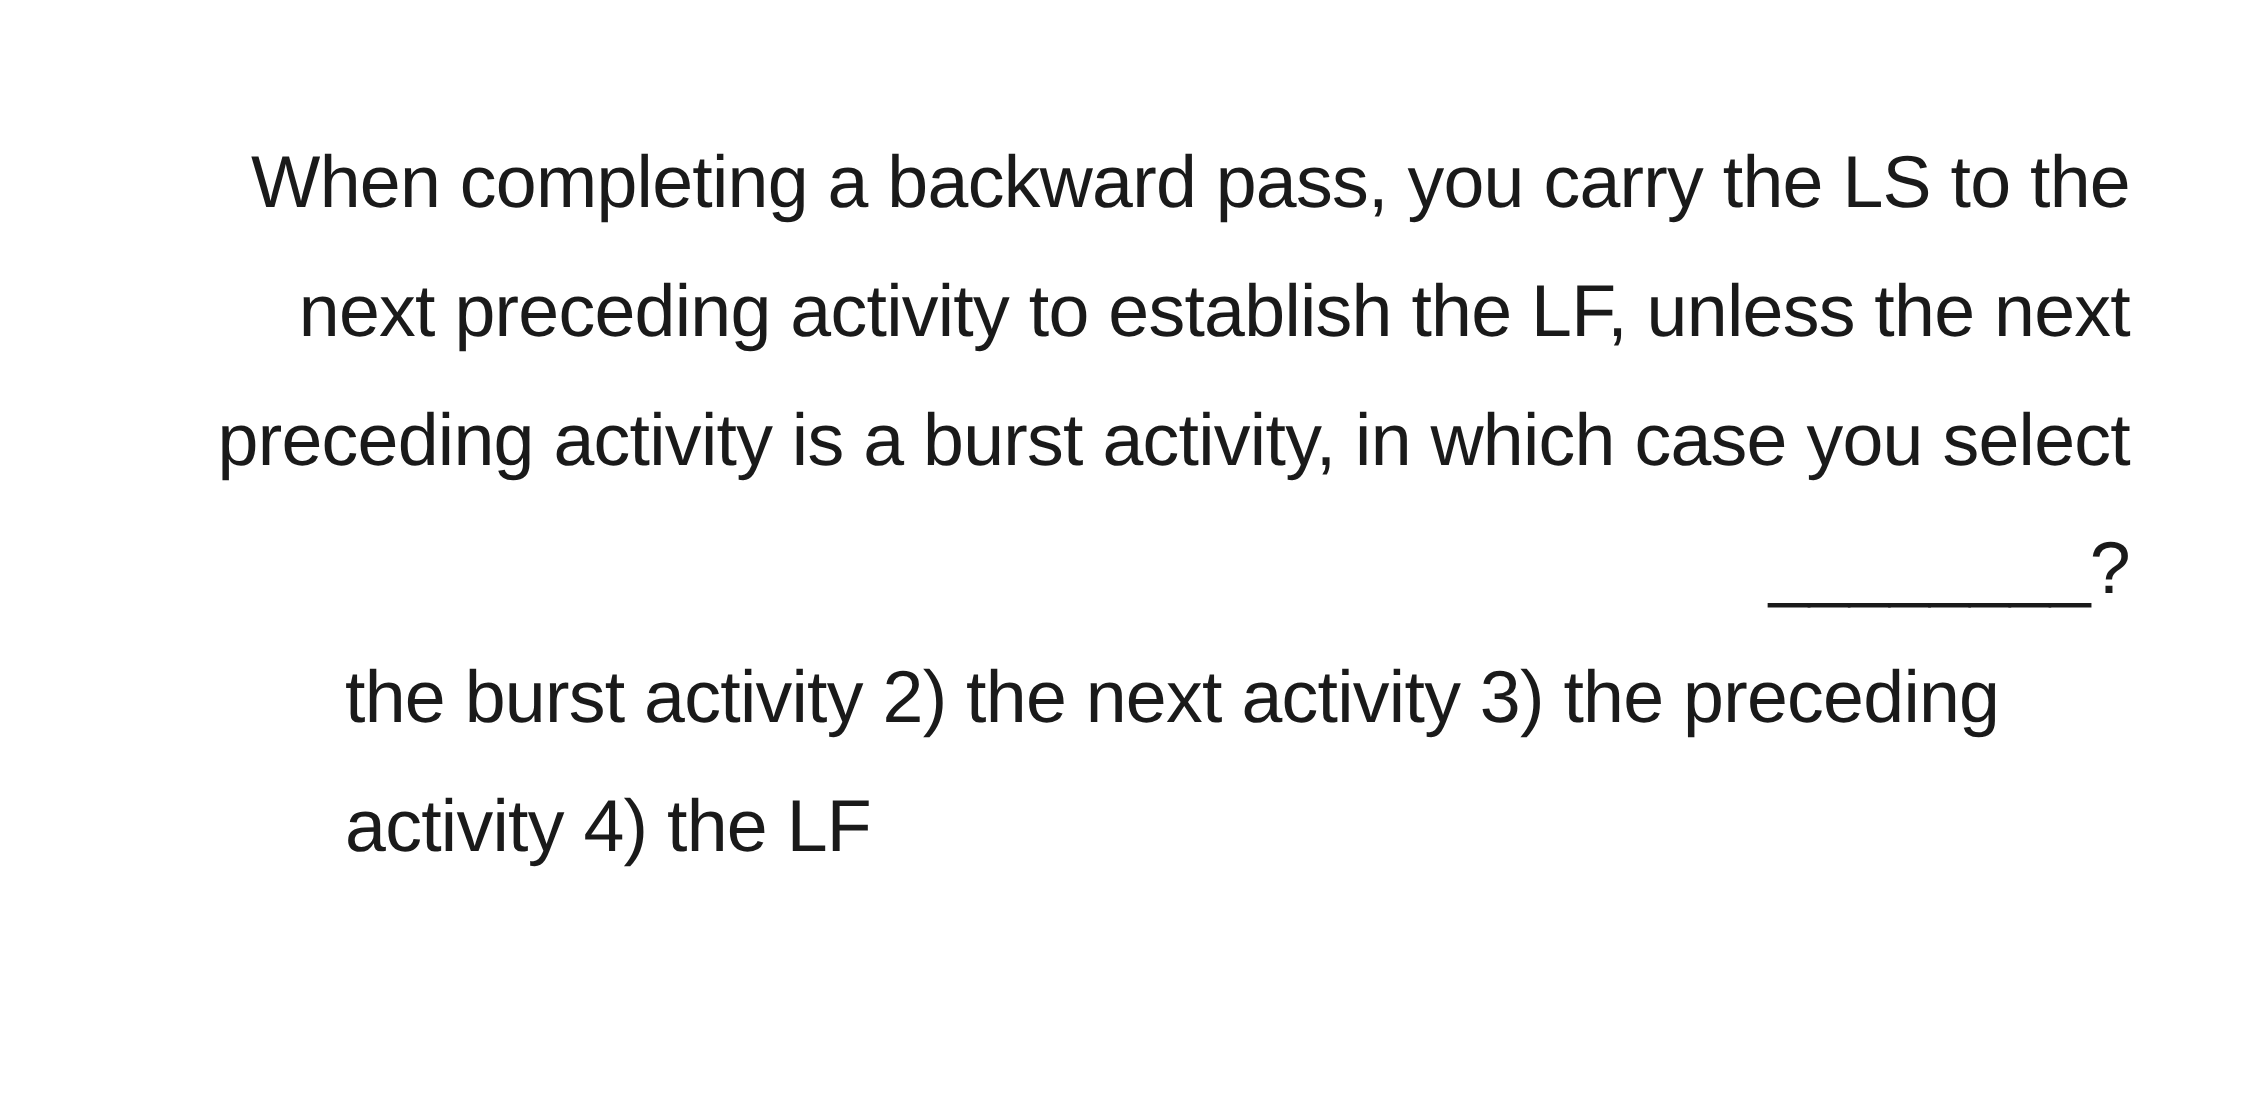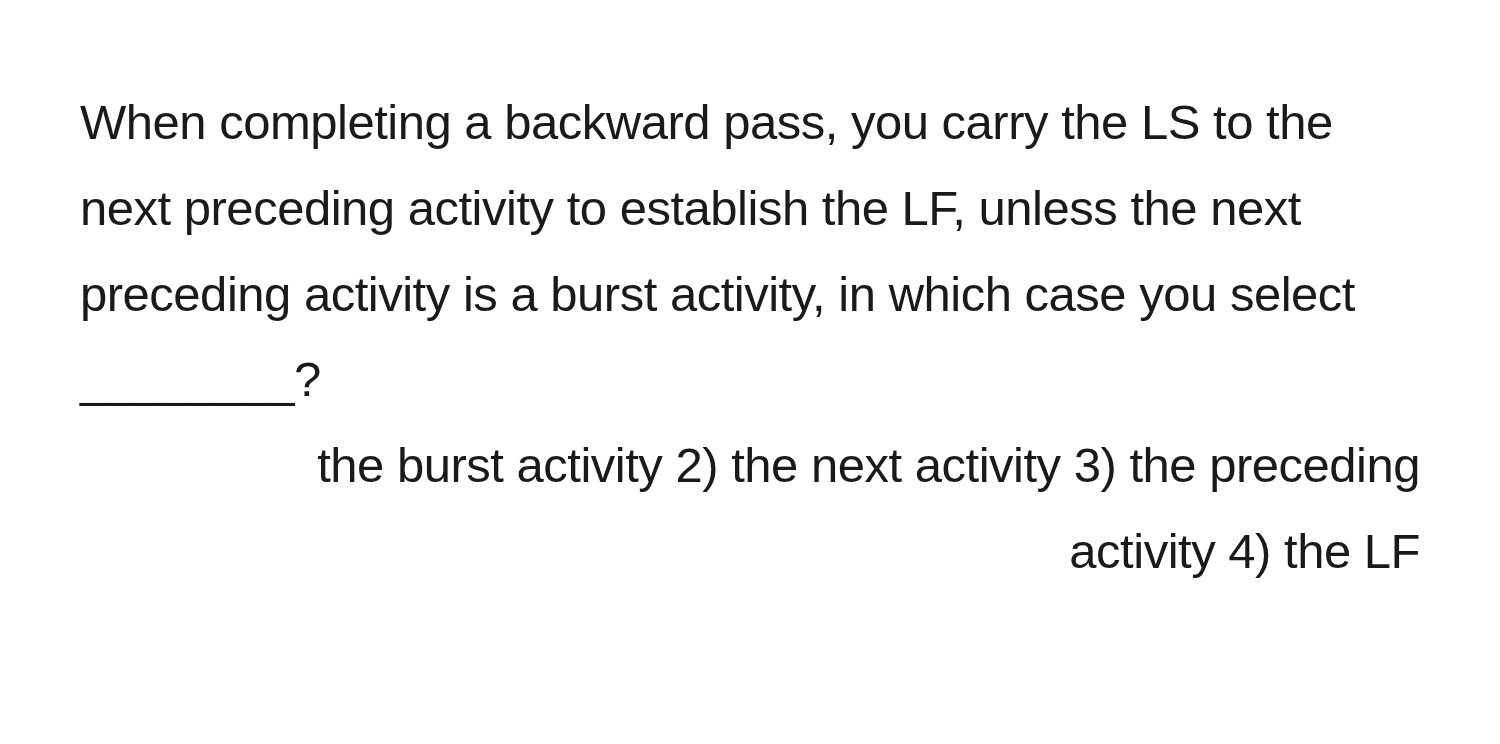--- a/index.html
+++ b/index.html
@@ -16,29 +16,29 @@
     }
     .question-container {
       width: 100%;
     }
     .question-stem {
       font-size: 49px;
       line-height: 1.75;
       color: #1a1a1a;
       letter-spacing: -0.01em;
       margin-bottom: 0;
+      text-align: right;
     }
     .options-block {
       font-size: 49px;
       line-height: 1.75;
       color: #1a1a1a;
       letter-spacing: -0.01em;
       padding-left: 150px;
       margin-top: 0;
-      text-align: right;
     }
   </style>
 </head>
 <body>
 
 <div class="question-container">
   <p class="question-stem">When completing a backward pass, you carry the LS to the next preceding activity to establish the LF, unless the next preceding activity is a burst activity, in which case you select ________?</p>
   <p class="options-block">the burst activity 2) the next activity 3) the preceding activity 4) the LF</p>
 </div>
 

